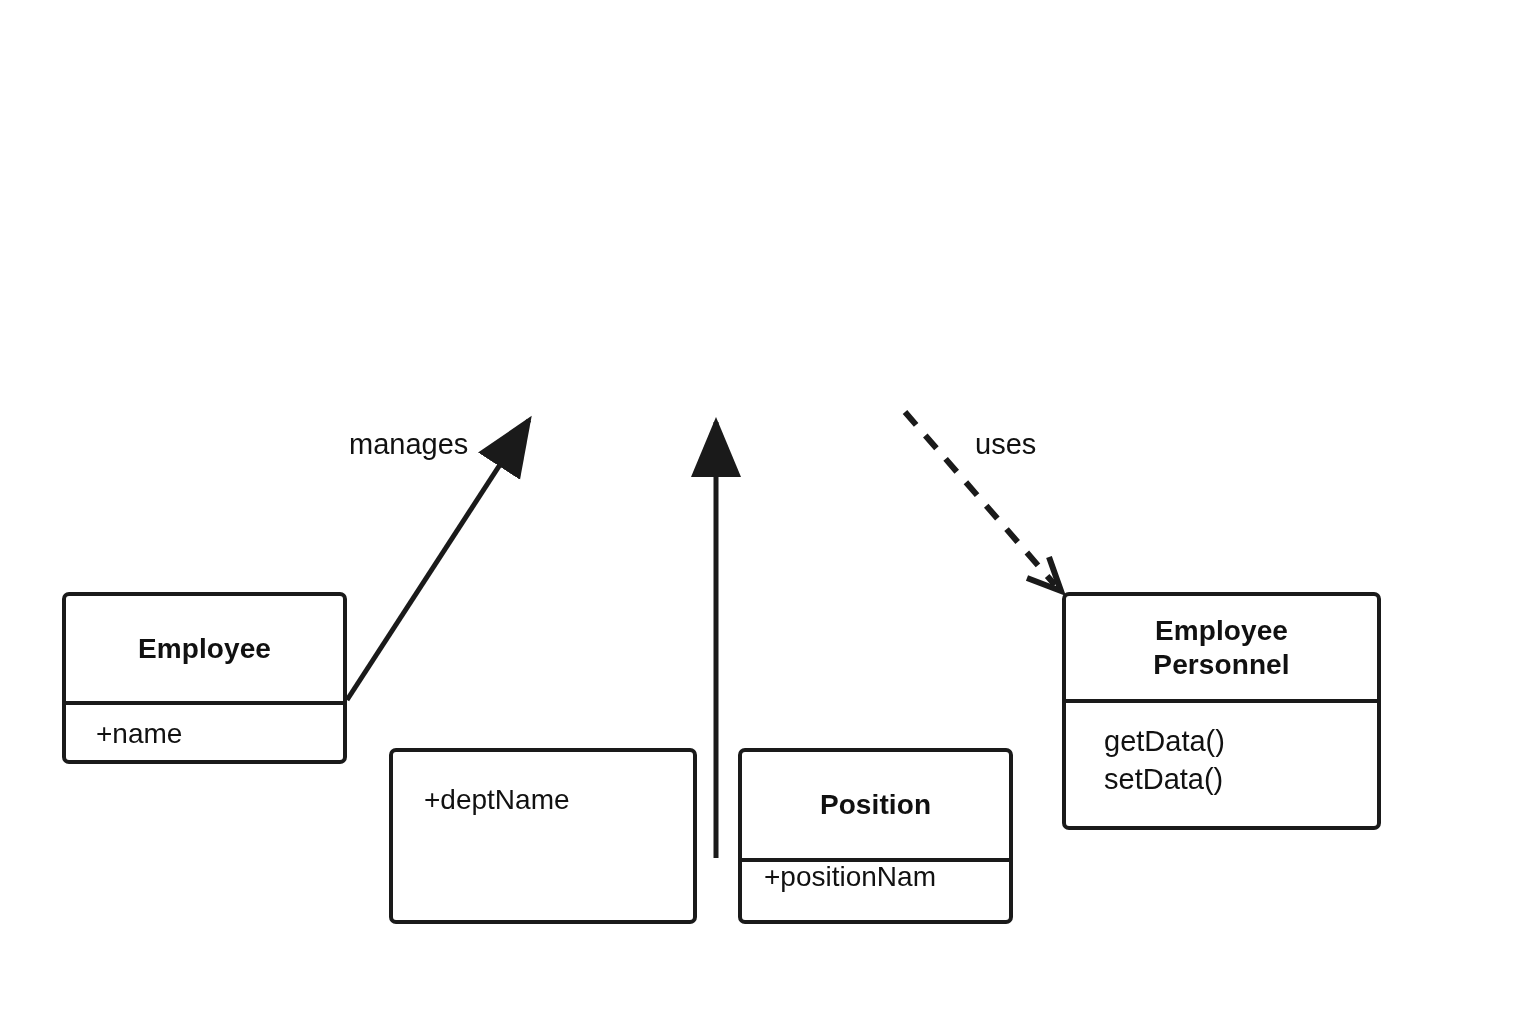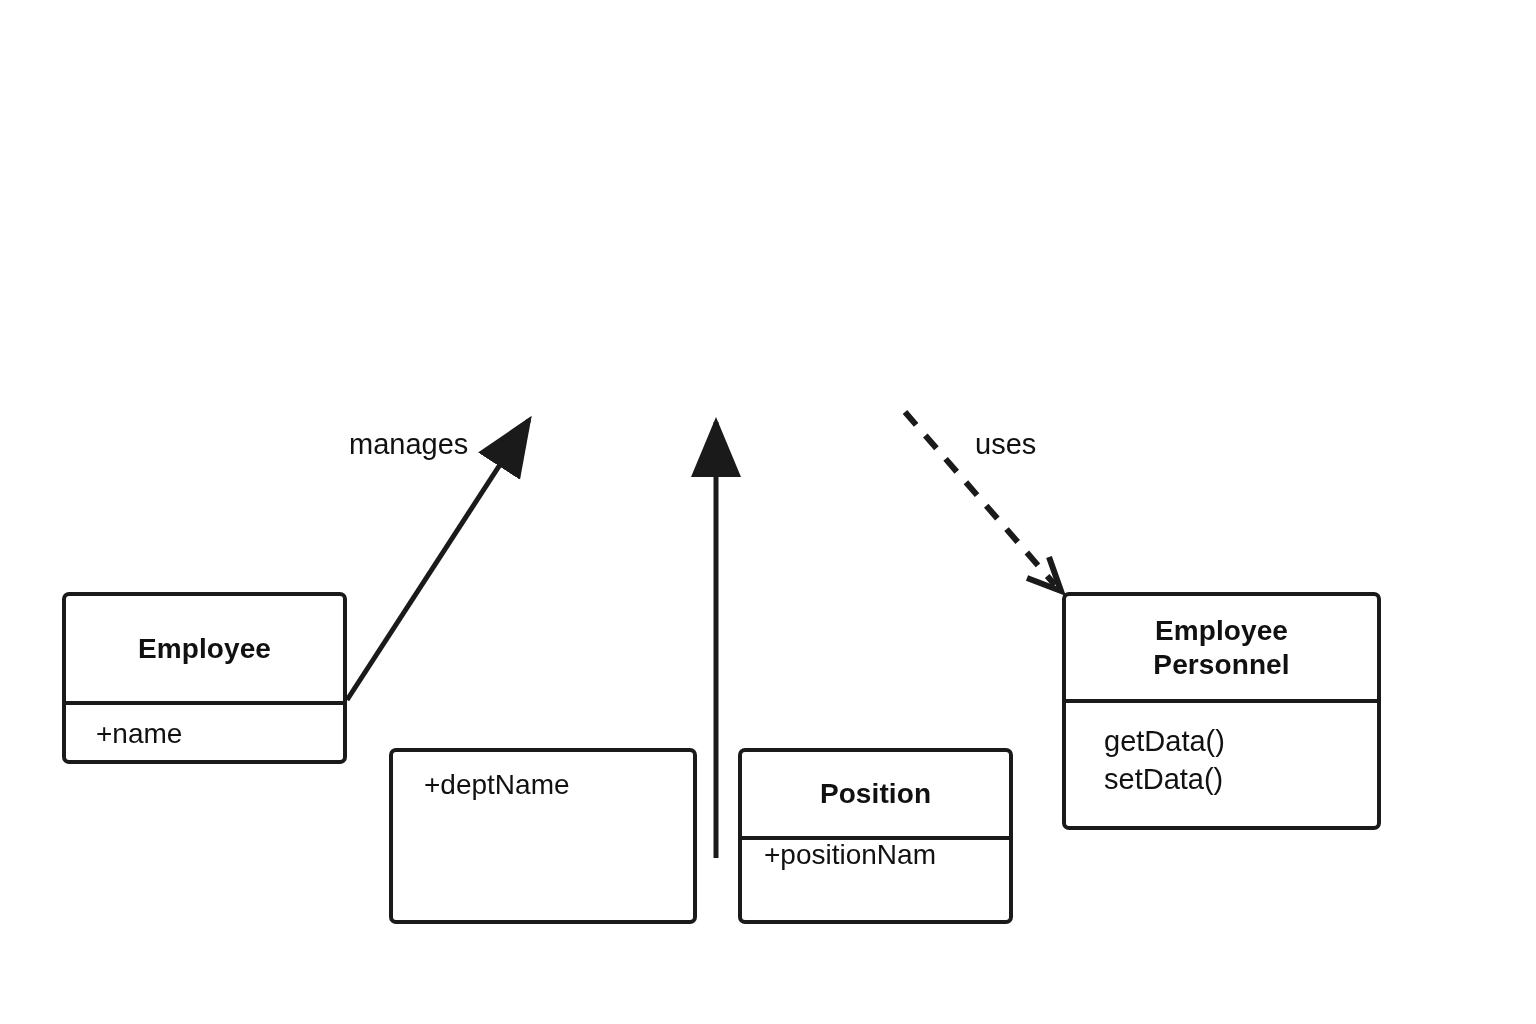--- a/index.html
+++ b/index.html
@@ -111,32 +111,33 @@
     height: 176px;
   }
   #class-department .sec-title {
     height: 106px;
     padding: 0 10px;
   }
   #class-department .uml-title { font-size: 28px; }
   #class-department .sec-attrs {
     height: 66px;
     padding: 0 8px 0 31px;
+    justify-content: flex-end;
   }
   #class-department .uml-line { font-size: 28px; }
 
   
   #class-position {
     left: 738px;
     top: 748px;
     width: 275px;
     height: 176px;
   }
   #class-position .sec-title {
-    height: 84px;
+    height: 106px;
     padding: 0 18px;
   }
   #class-position .uml-title { font-size: 28px; }
   #class-position .sec-attrs {
     height: 52px;
     padding: 0 0 17px 22px;
   }
   #class-position .uml-line { font-size: 28px; }
 
   

